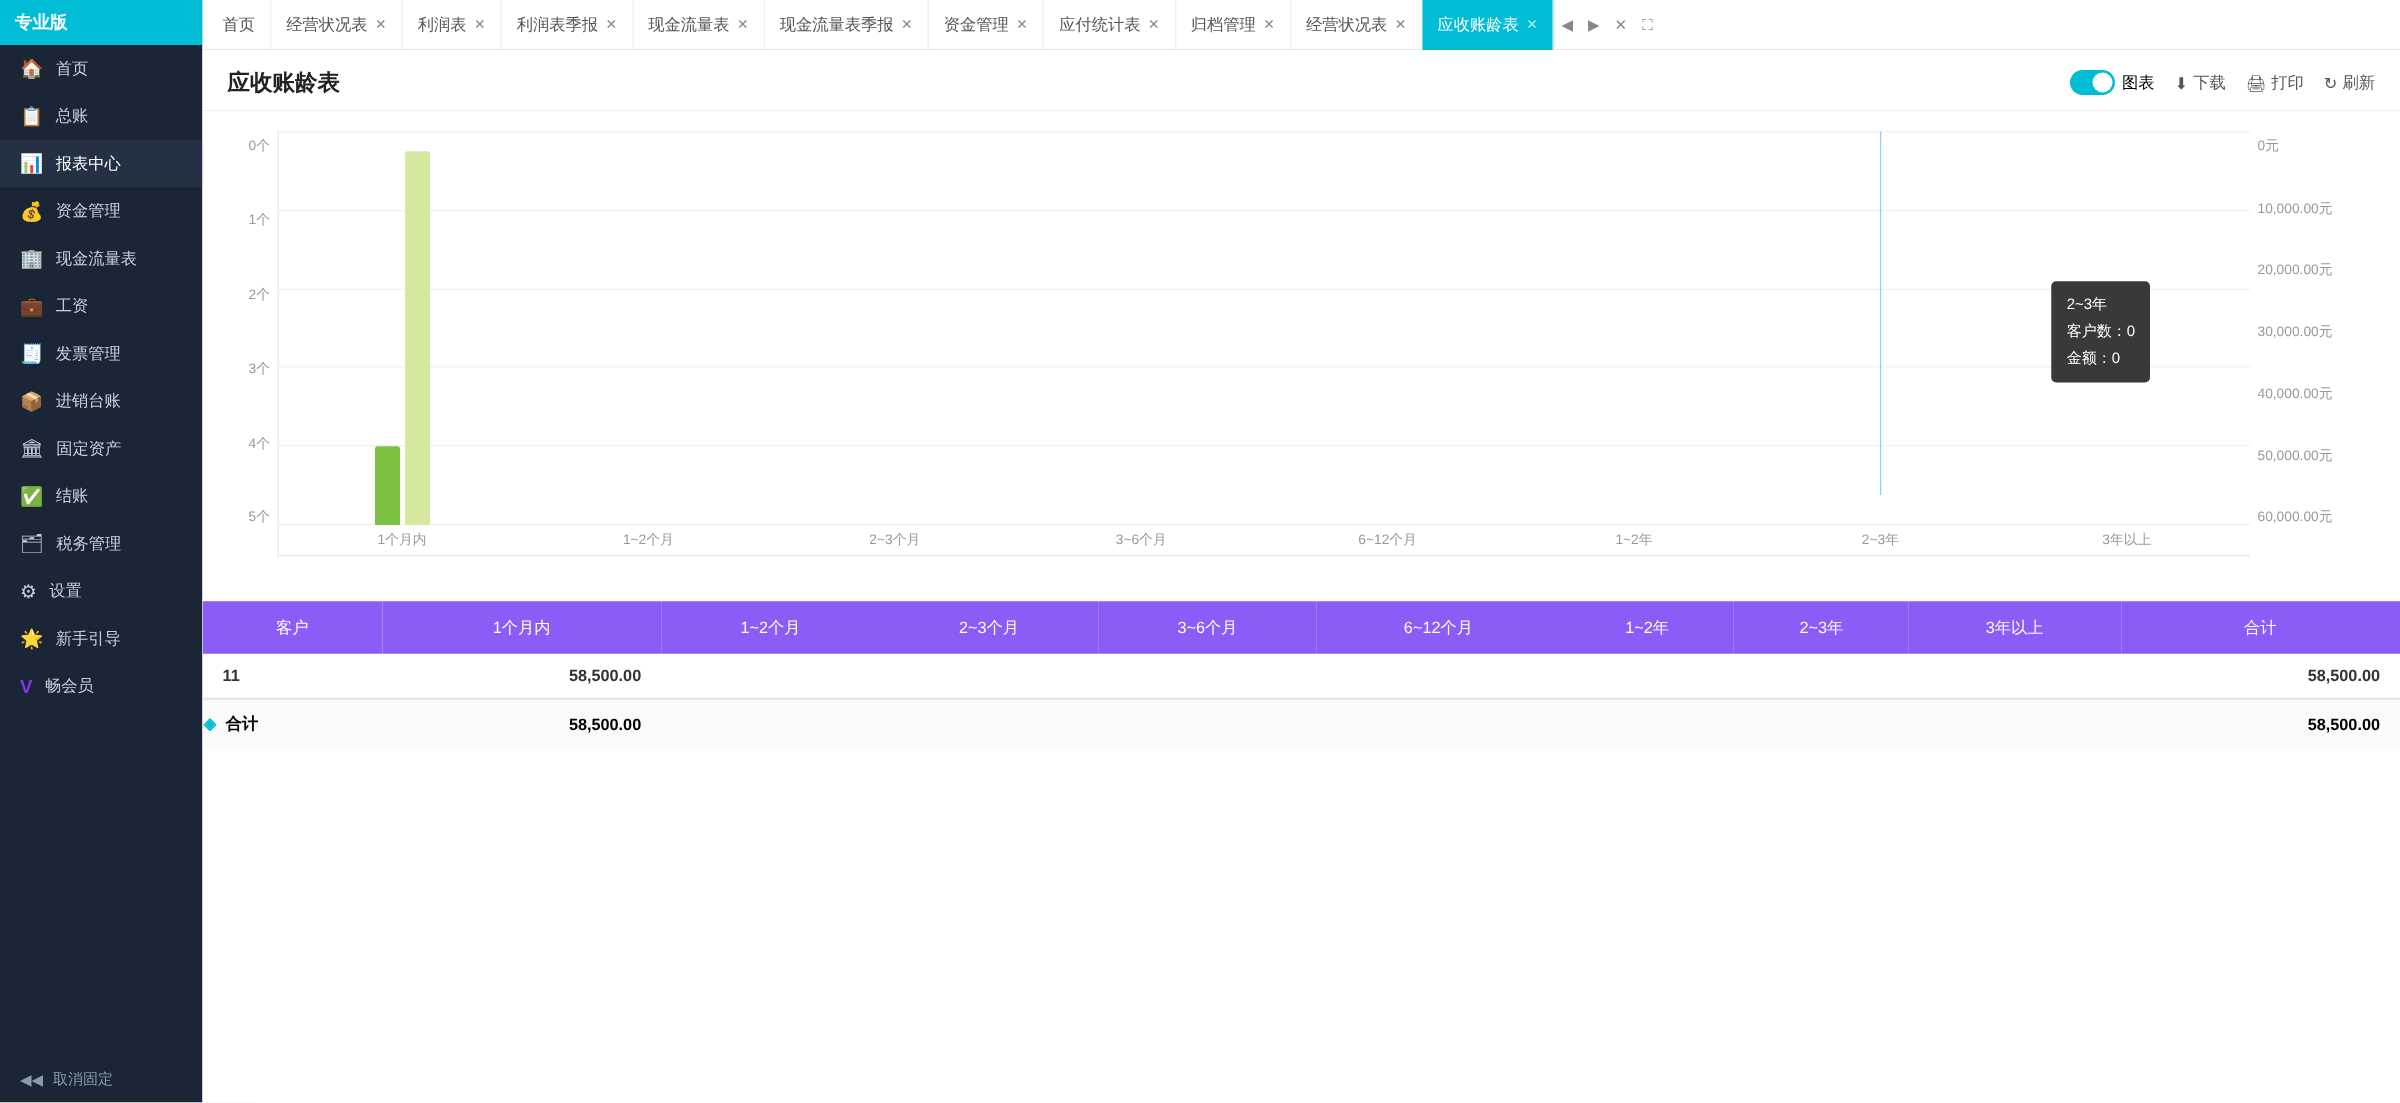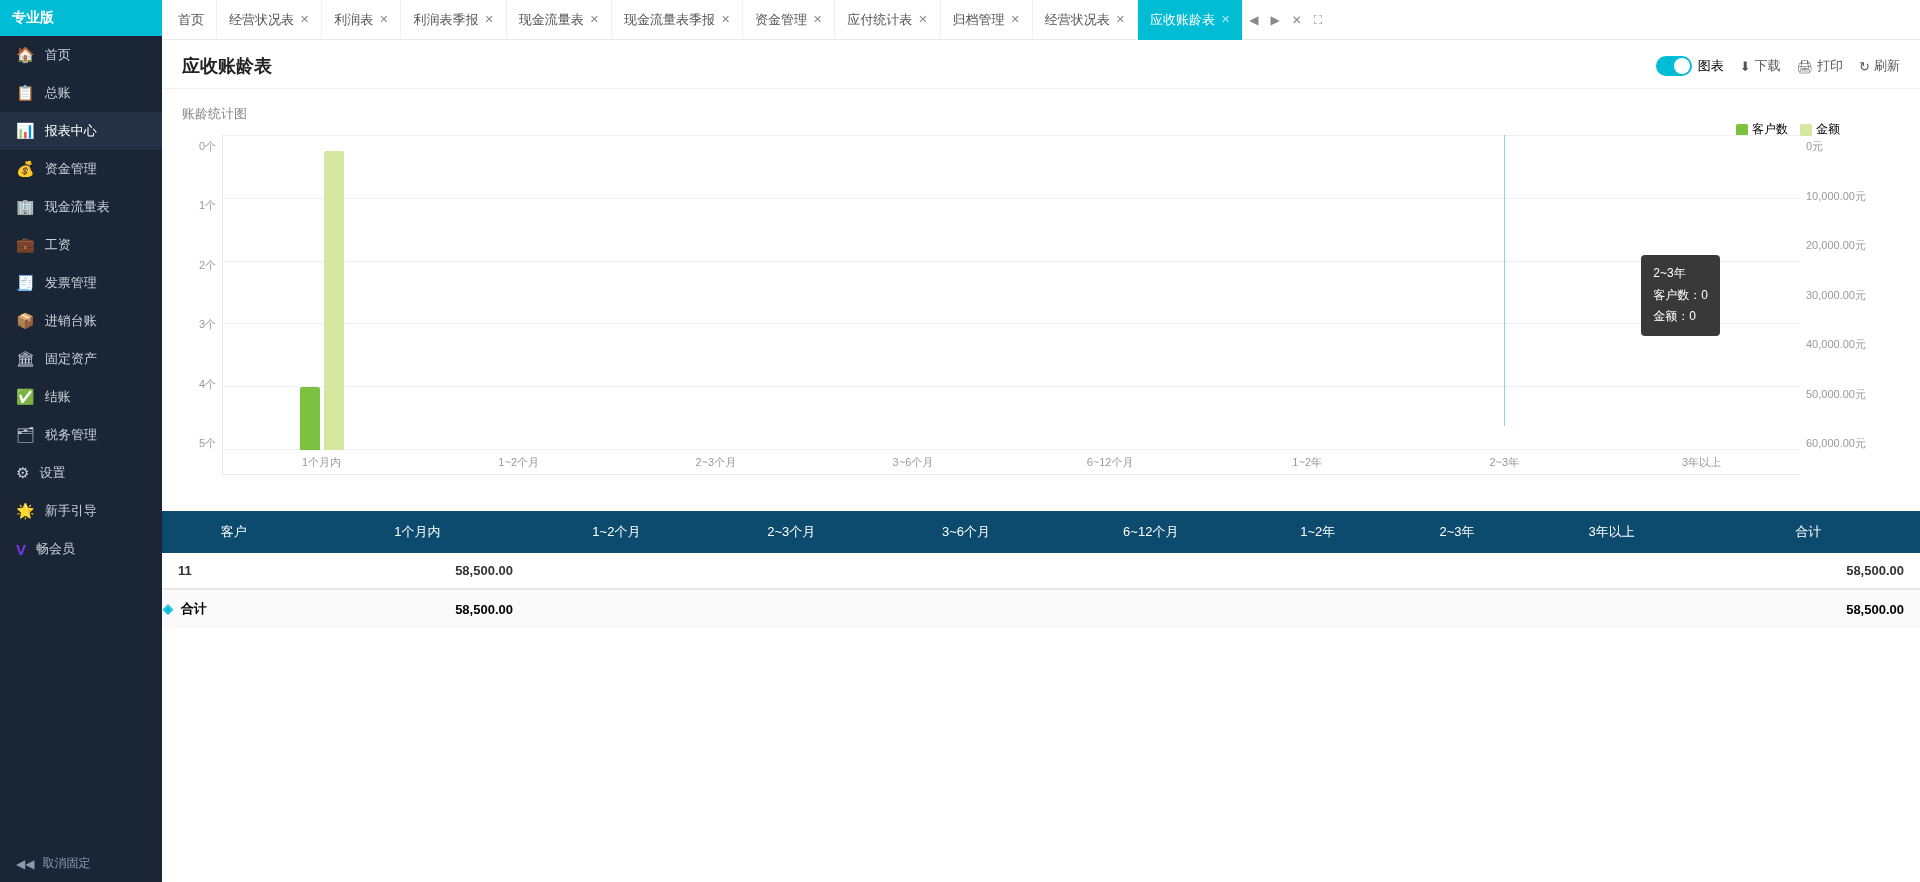--- a/index.html
+++ b/index.html
@@ -278,21 +278,21 @@
     
     .table-container {
       margin: 0 0;
       flex-shrink: 0;
     }
     .data-table {
       width: 100%;
       border-collapse: collapse;
     }
     .data-table thead tr {
-      background: #0c4a6e;
+      background: #8b5cf6;
       color: white;
     }
     .data-table thead th {
       padding: 12px 8px;
       font-weight: 500;
       font-size: 13px;
       text-align: center;
     }
     .data-table tbody tr {
       border-bottom: 1px solid #f0f0f0;
@@ -459,33 +459,20 @@
           <span>打印</span>
         </div>
         <div class="action-btn">
           <span>↻</span>
           <span>刷新</span>
         </div>
       </div>
     </div>
 
     <div class="chart-area">
-      <div style="position:relative;">
-        <div class="chart-title">账龄统计图</div>
-        <div class="chart-legend">
-          <div class="legend-item">
-            <div class="legend-dot" style="background:#7dc141;"></div>
-            <span>客户数</span>
-          </div>
-          <div class="legend-item">
-            <div class="legend-dot" style="background:#d4e8a0;"></div>
-            <span>金额</span>
-          </div>
-        </div>
-      </div>
 
       <div class="chart-wrapper">
         <div class="chart-container">
 
           <div class="y-axis-left">
             <span>5个</span>
             <span>4个</span>
             <span>3个</span>
             <span>2个</span>
             <span>1个</span>

